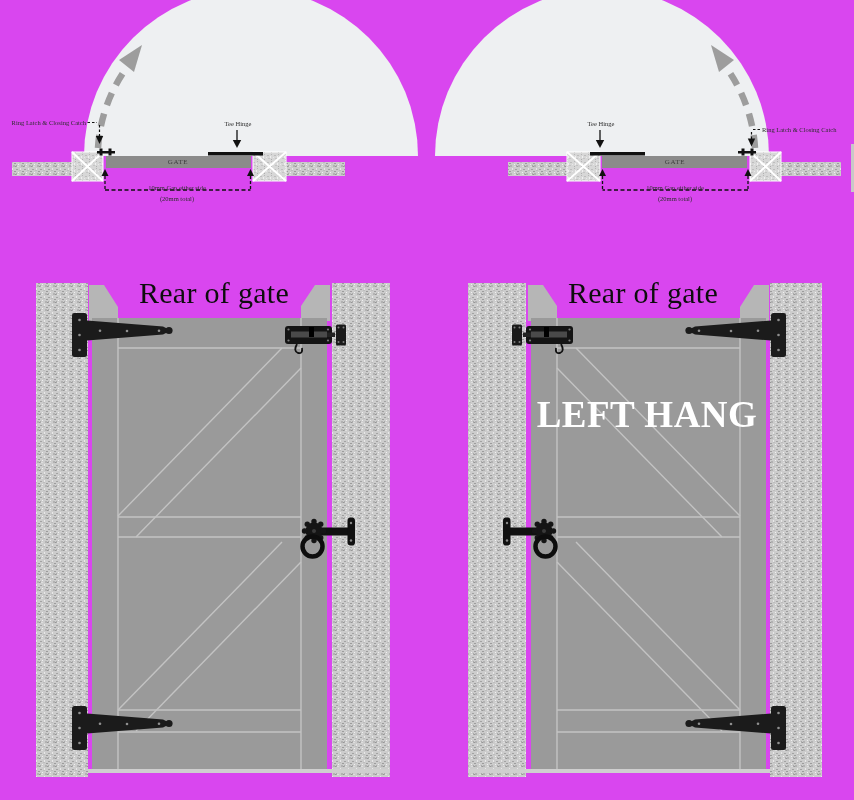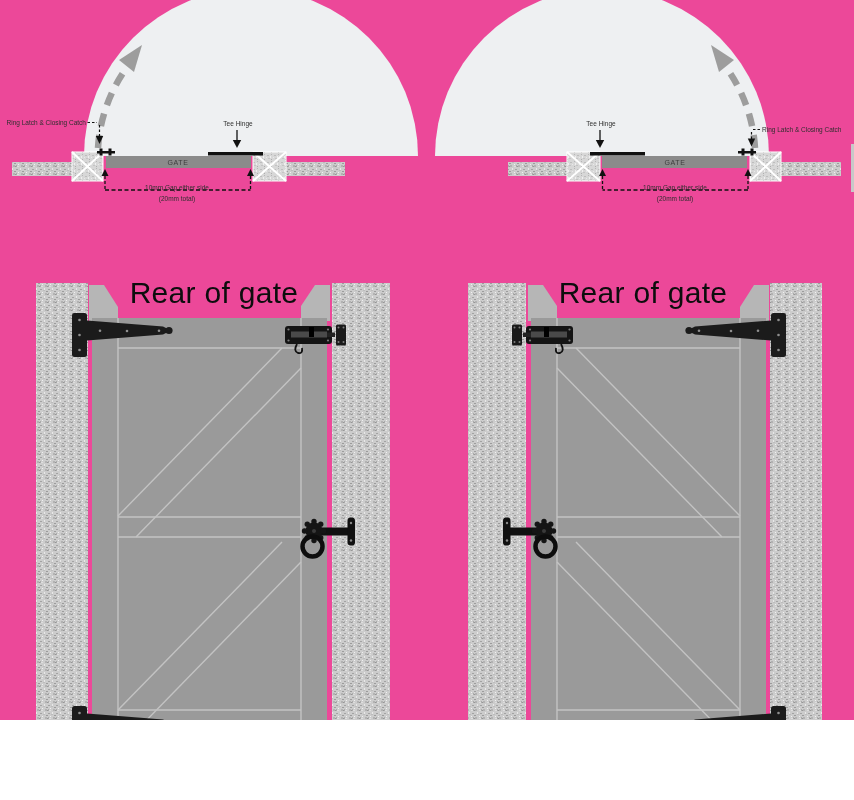--- a/index.html
+++ b/index.html
@@ -1,17 +1,17 @@
 <!DOCTYPE html>
 <html><head>
 <meta charset="utf-8">
 <style>
   html,body { margin:0; padding:0; background:#ffffff; }
-  .stage { position:relative; width:854px; height:720px; background:#ec4899; overflow:hidden;
-           font-family:Liberation Sans, sans-serif; }
+  .stage { position:relative; width:854px; height:800px; background:#d946ef; overflow:hidden;
+           font-family:Liberation Serif, serif; }
   .stage svg { position:absolute; left:0; top:0; }
   .lbl { position:absolute; line-height:1; color:#1c1c1c; white-space:nowrap; }
   .small { font-size:6.5px; color:#2e2e2e; }
   .center { text-align:center; }
   .gate-txt { font-size:7px; color:#3d3d3d; letter-spacing:0.6px; }
   .title { font-size:30px; color:#0d0d0d; letter-spacing:0.3px; }
   .hang  { font-size:37px; font-weight:bold; color:#ffffff; letter-spacing:0.5px; }
 </style>
 </head>
 <body>
@@ -202,14 +202,15 @@
 <div class="lbl small center" style="left:117px; top:195.5px; width:120px;">(20mm total)</div>
 
 <div class="lbl small center" style="left:571px; top:121px; width:60px;">Tee Hinge</div>
 <div class="lbl small" style="left:762px; top:126.5px;">Ring Latch &amp; Closing Catch</div>
 <div class="lbl gate-txt center" style="left:635px; top:158.5px; width:80px;">GATE</div>
 <div class="lbl small center" style="left:615px; top:184.5px; width:120px;">10mm Gap either side</div>
 <div class="lbl small center" style="left:615px; top:195.5px; width:120px;">(20mm total)</div>
 
 <div class="lbl title center" style="left:94px; top:278px; width:240px;">Rear of gate</div>
 <div class="lbl title center" style="left:523px; top:278px; width:240px;">Rear of gate</div>
+<div class="lbl hang center" style="left:527px; top:396px; width:240px;">LEFT HANG</div>
 
 </div>
 
 </body></html>

